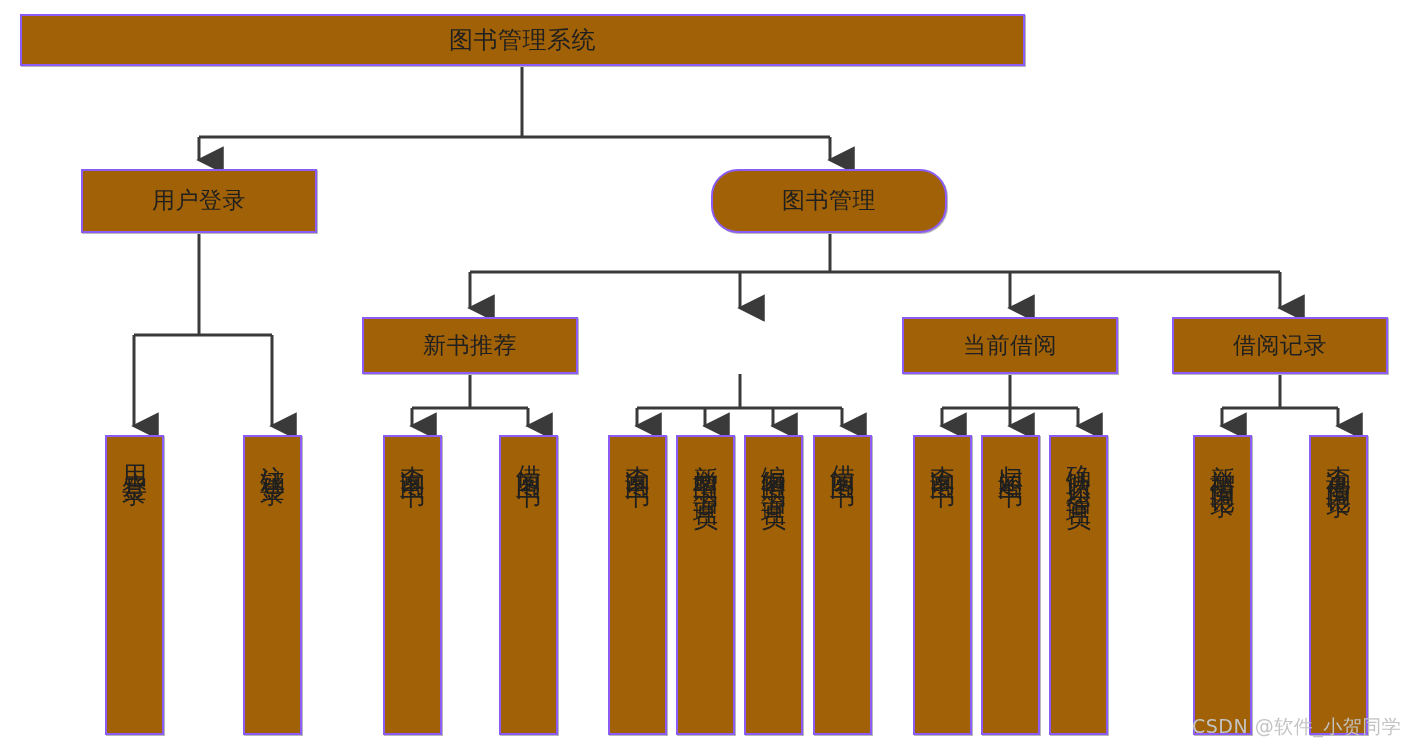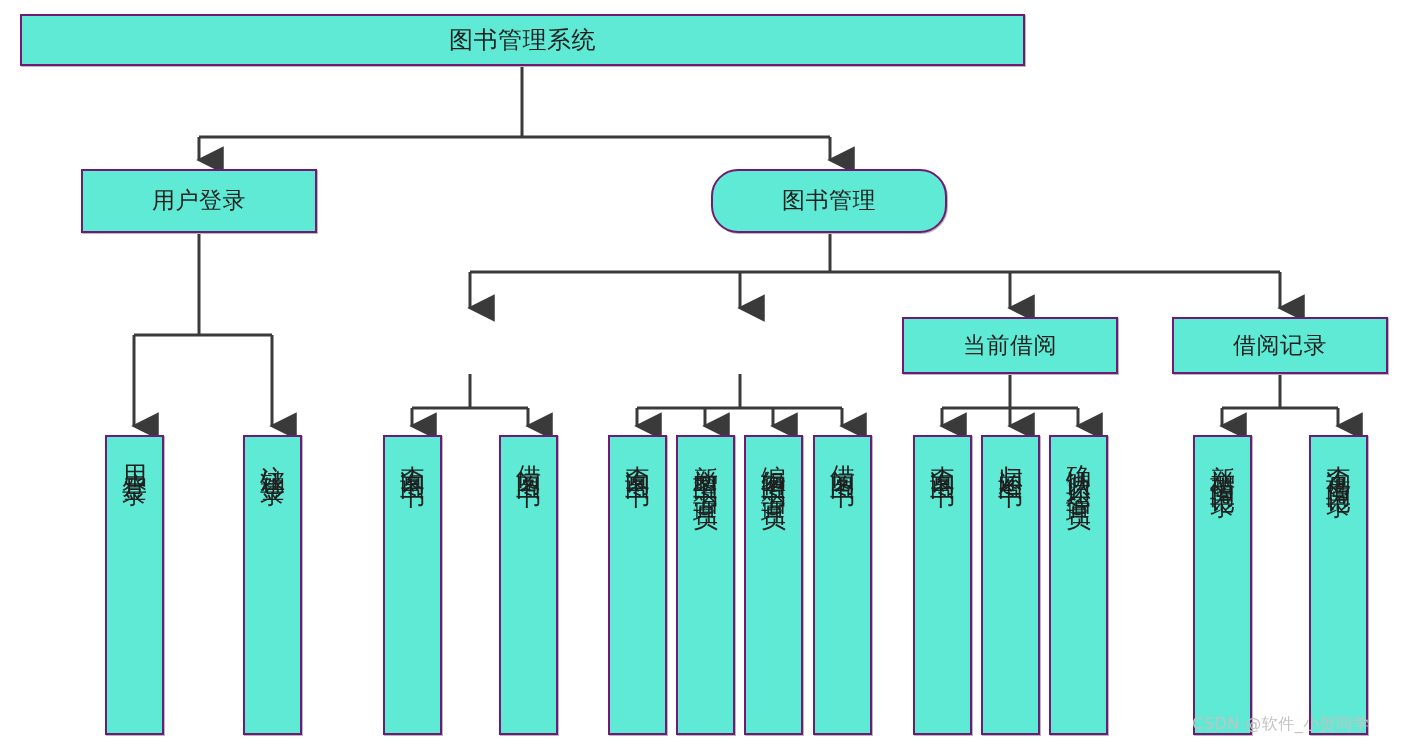--- a/index.html
+++ b/index.html
@@ -22,22 +22,22 @@
     position: absolute;
     left: 0;
     top: 0;
     width: 1405px;
     height: 747px;
     pointer-events: none;
   }
   .node {
     position: absolute;
     box-sizing: border-box;
-    background: #5eead4;
-    border: 2px solid #701a75;
+    background: #a16207;
+    border: 2px solid #8b5cf6;
     box-shadow: 1px 1px 0 0 #b9b9b9;
     display: flex;
     align-items: center;
     justify-content: center;
     color: #1f1f1f;
   }
   .node-label {
     display: block;
     text-align: center;
     line-height: 1.18;
@@ -61,21 +61,21 @@
   .node.vert .node-label {
     writing-mode: vertical-rl;
     text-orientation: upright;
     font-size: 25px;
     line-height: 1.0;
     letter-spacing: 6px;
     white-space: nowrap;
   }
   .watermark {
     position: absolute;
-    font-size: 16px;
+    font-size: 19px;
     color: #c3c3c3;
     white-space: nowrap;
     letter-spacing: 0.5px;
     user-select: none;
   }
 </style>
 </head>
 <body>
 
 <div id="canvas">
@@ -137,20 +137,23 @@
   </div>
 
   <div class="node horiz" style="left:81px; top:169px; width:236px; height:64px;">
     <span class="node-label">用户登录</span>
   </div>
 
   <div class="node horiz" style="left:711px; top:169px; width:236px; height:64px;border-radius:27px;">
     <span class="node-label">图书管理</span>
   </div>
 
+  <div class="node horiz" style="left:362px; top:317px; width:216px; height:57px;">
+    <span class="node-label">新书推荐</span>
+  </div>
 
 
   <div class="node horiz" style="left:1172px; top:317px; width:216px; height:57px;">
     <span class="node-label">借阅记录</span>
   </div>
 
   <div class="node horiz" style="left:902px; top:317px; width:216px; height:57px;">
     <span class="node-label">当前借阅</span>
   </div>
 

